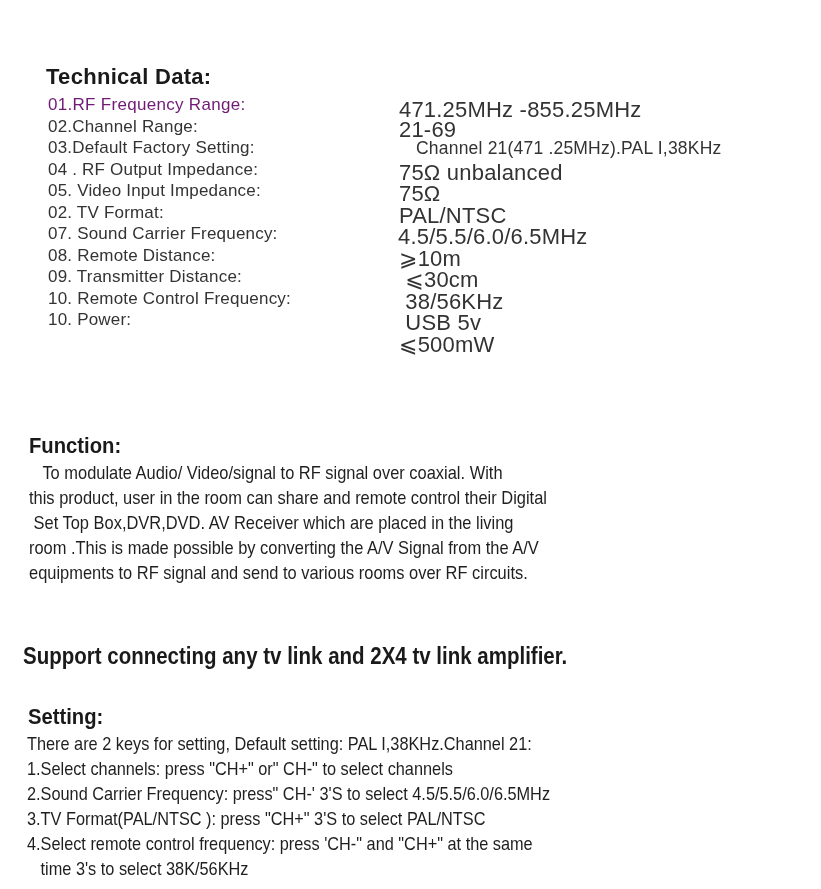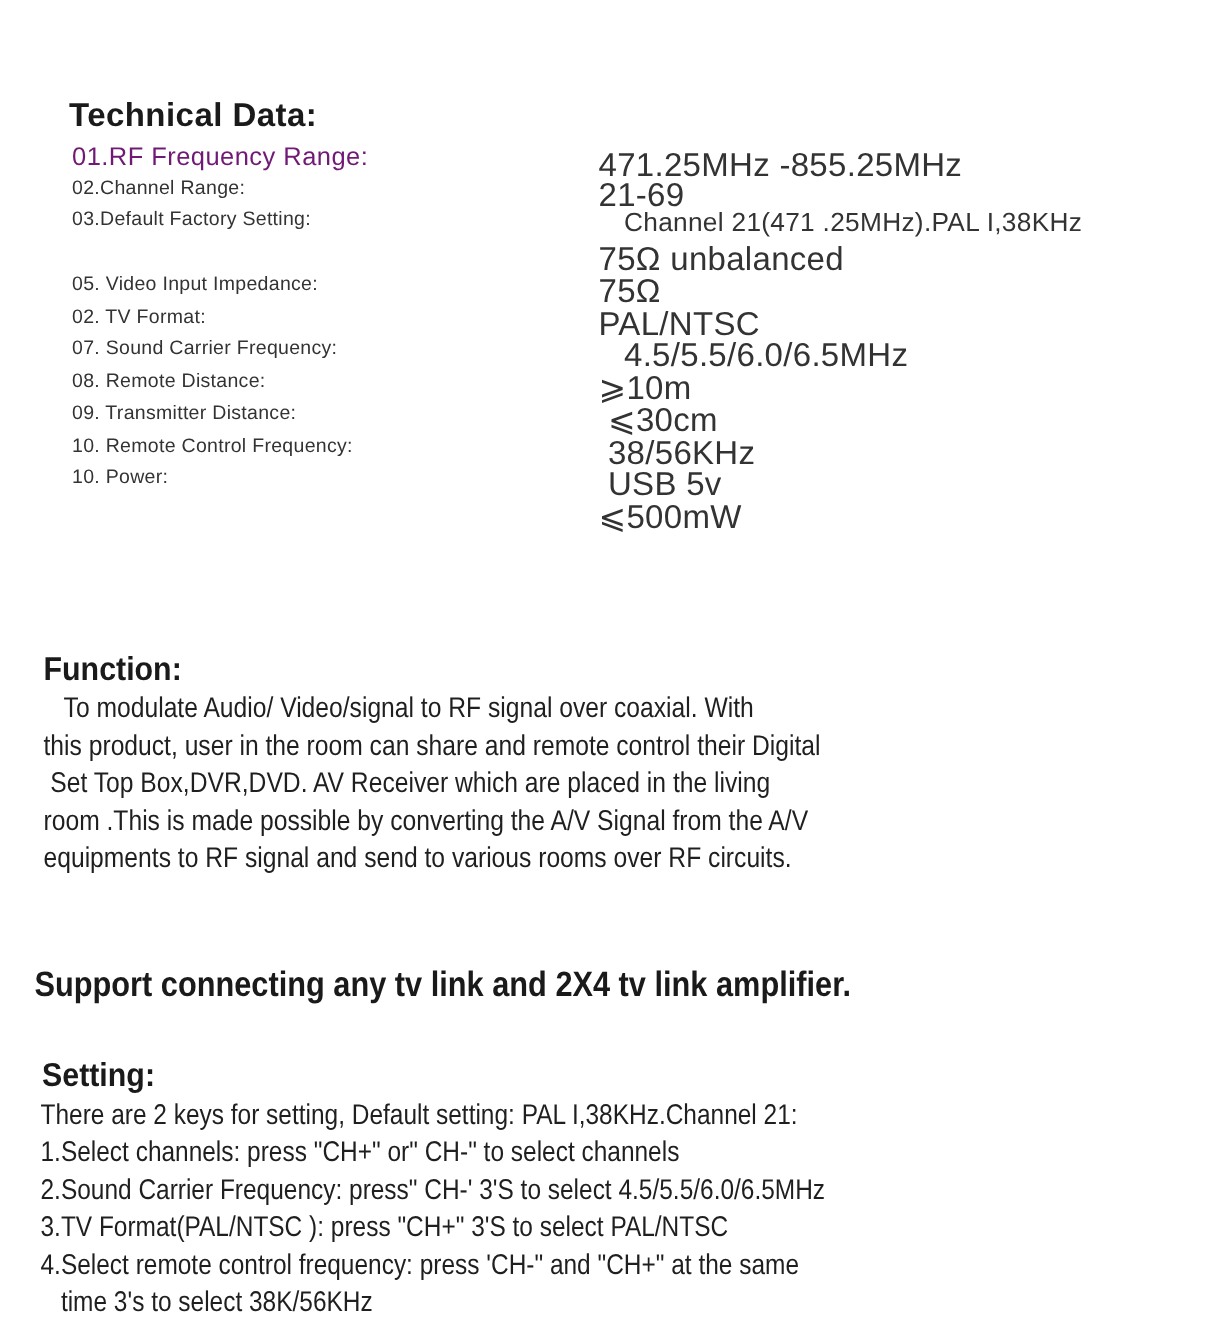--- a/index.html
+++ b/index.html
@@ -4,21 +4,21 @@
   <style>
     html, body { margin: 0; padding: 0; background: #ffffff; }
     body {
       width: 821px; height: 889px; position: relative; overflow: hidden;
       color: #1f1f1f;
       font-family: "Liberation Sans", "DejaVu Sans", sans-serif;
     }
     .abs { position: absolute; white-space: nowrap; }
     .h-tech { left: 46px; top: 64px; font-size: 22px; font-weight: bold; letter-spacing: 0.3px; color: #1a1a1a; }
     .spec-row { position: absolute; left: 0; width: 821px; height: 19px; }
-    .spec-label { position: absolute; left: 48px; font-size: 13px; color: #333; white-space: nowrap; letter-spacing: 0.2px; }
+    .spec-label { position: absolute; left: 48px; font-size: 17px; color: #333; white-space: nowrap; letter-spacing: 0.2px; }
     .spec-label.first { font-size: 17px; color: #701a75; letter-spacing: 0.3px; text-align: center; }
     .spec-value { position: absolute; left: 399px; font-size: 22px; color: #333; white-space: nowrap; letter-spacing: 0.2px; }
 
     .h-func { left: 29px; top: 433px; font-size: 22px; font-weight: bold; color: #1a1a1a; transform: scaleX(0.92); transform-origin: left; }
     .para { position: absolute; left: 29px; font-size: 19px; color: #1f1f1f; white-space: nowrap; transform-origin: left; transform: scaleX(0.865); }
 
     .support { left: 23px; top: 643px; font-size: 23.5px; font-weight: bold; color: #1a1a1a; transform-origin: left; transform: scaleX(0.872); }
     .h-set { left: 28px; top: 704px; font-size: 22px; font-weight: bold; color: #1a1a1a; transform-origin: left; transform: scaleX(0.92); }
     .set-line { position: absolute; left: 27px; font-size: 19px; color: #1f1f1f; white-space: nowrap; transform-origin: left; transform: scaleX(0.858); }
   </style>
@@ -34,33 +34,34 @@
   </div>
   <div class="spec-row" style="top:117px;">
     <span class="spec-label">02.Channel Range:</span>
     <span class="spec-value">21-69</span>
   </div>
   <div class="spec-row" style="top:138px;">
     <span class="spec-label">03.Default Factory Setting:</span>
     <span class="spec-value" style="font-size:17.5px;margin-left:17px;">Channel 21(471 .25MHz).PAL I,38KHz</span>
   </div>
   <div class="spec-row" style="top:160px;">
+    <span class="spec-label">04 . RF Output Impedance:</span>
     <span class="spec-value">75Ω unbalanced</span>
   </div>
   <div class="spec-row" style="top:181px;">
     <span class="spec-label">05. Video Input Impedance:</span>
     <span class="spec-value">75Ω</span>
   </div>
   <div class="spec-row" style="top:203px;">
     <span class="spec-label">02. TV Format:</span>
     <span class="spec-value">PAL/NTSC</span>
   </div>
   <div class="spec-row" style="top:224px;">
     <span class="spec-label">07. Sound Carrier Frequency:</span>
-    <span class="spec-value" style="left:398px;margin-left:18px;">4.5/5.5/6.0/6.5MHz</span>
+    <span class="spec-value" style="left:398px;">4.5/5.5/6.0/6.5MHz</span>
   </div>
   <div class="spec-row" style="top:246px;">
     <span class="spec-label">08. Remote Distance:</span>
     <span class="spec-value">⩾10m</span>
   </div>
   <div class="spec-row" style="top:267px;">
     <span class="spec-label">09. Transmitter Distance:</span>
     <span class="spec-value" style="white-space:pre;"> ⩽30cm</span>
   </div>
   <div class="spec-row" style="top:289px;">

